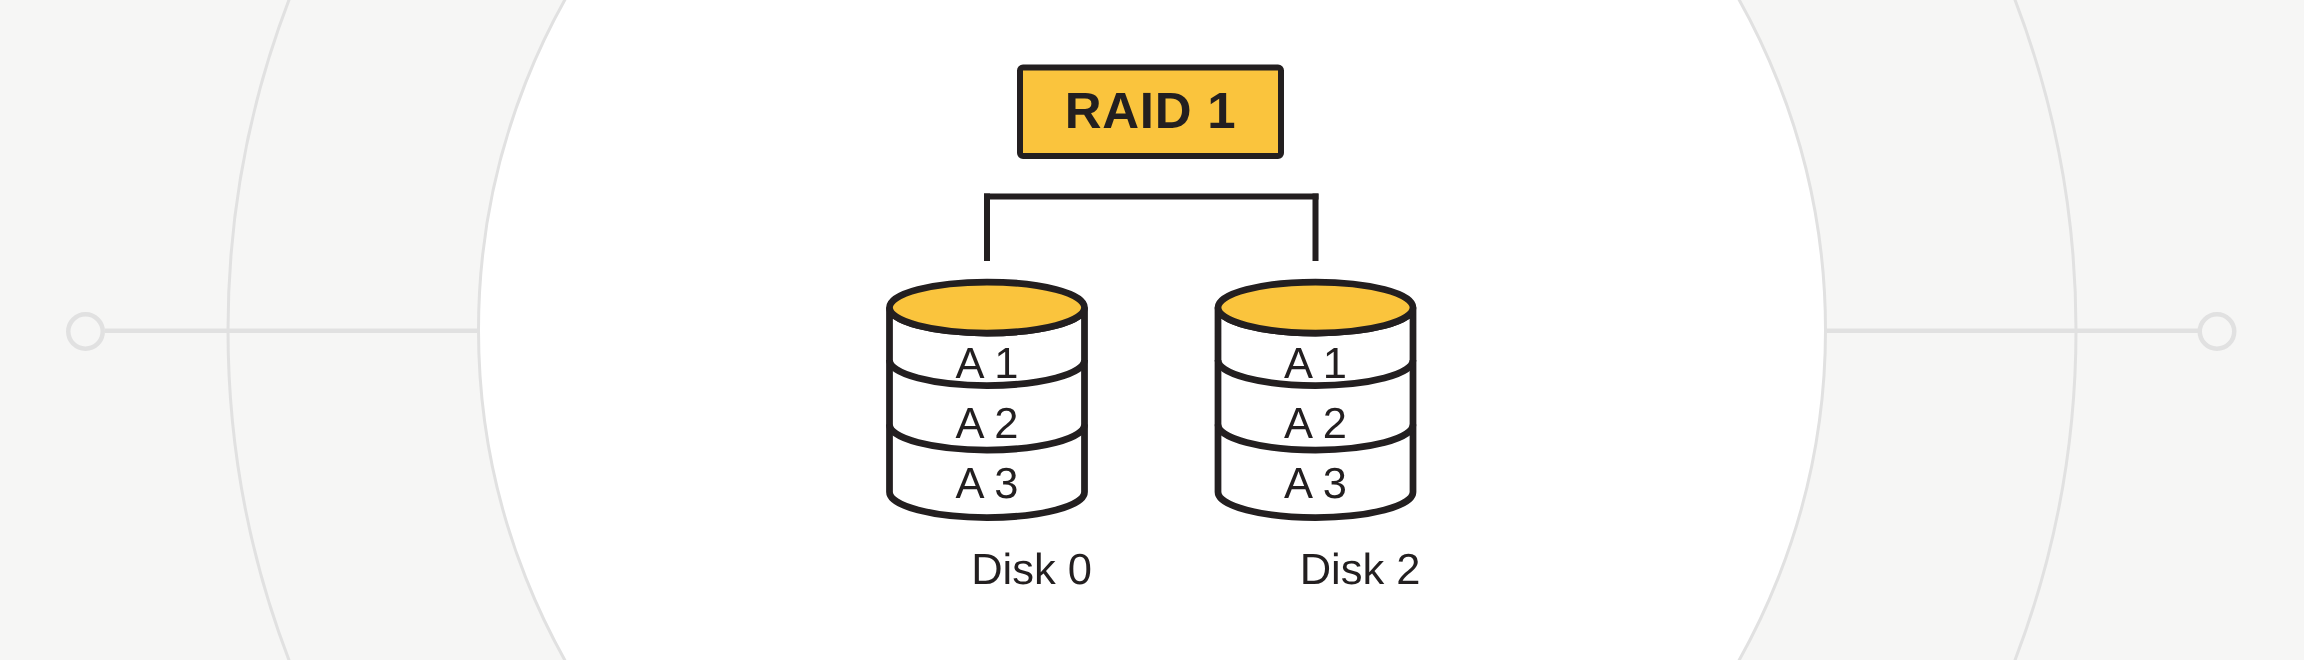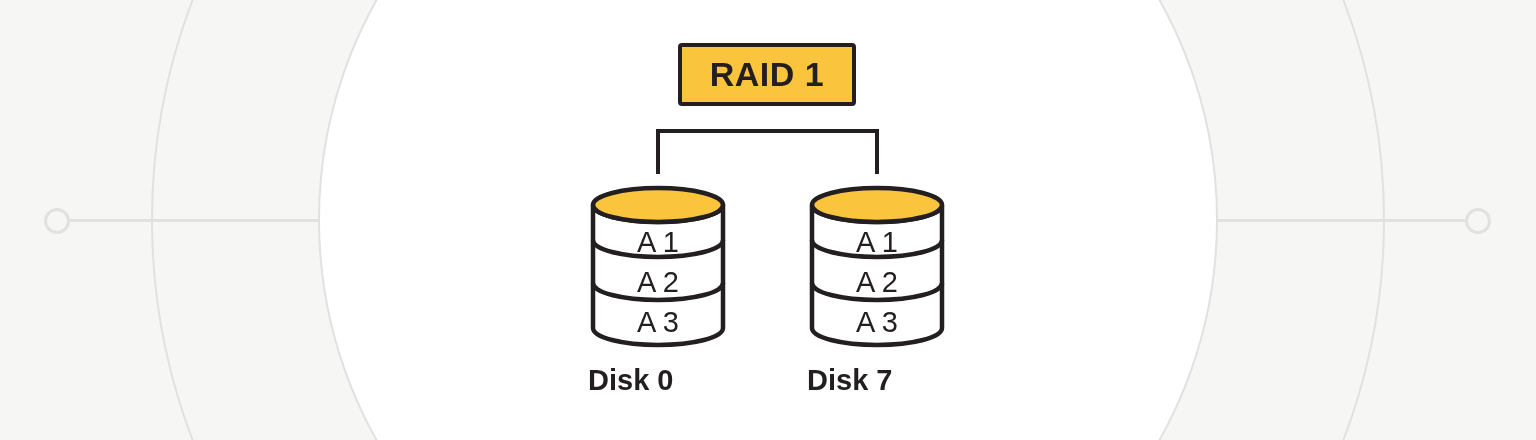--- a/index.html
+++ b/index.html
@@ -41,21 +41,21 @@
   .disk{position:absolute;width:140px;}
   .disk-0{left:588px;top:182px}
   .disk-1{left:807px;top:182px}
   .disk svg{display:block}
   .cyl-stroke{stroke:var(--ink);stroke-width:4.5px;}
   .cyl-body{fill:var(--surface-white);}
   .cyl-sep{fill:none;}
   .cyl-top{fill:var(--accent-yellow);}
   .blk{fill:var(--ink);font-size:29px;font-family:"Liberation Sans","DejaVu Sans",sans-serif;
     text-anchor:middle;font-weight:400;}
-  .disk-label{margin-top:10px;text-align:left;font-size:29px;font-weight:bold;color:var(--ink);}
+  .disk-label{margin-top:10px;text-align:right;font-size:29px;font-weight:normal;color:var(--ink);}
 </style>
 </head>
 <body>
 
 <div class="stage">
 
   <div class="outer-circle"></div>
   <div class="white-circle"></div>
   <div class="h-line h-line-left"></div>
   <div class="h-line h-line-right"></div>
@@ -84,16 +84,16 @@
   <div class="disk disk-1">
     <svg width="140" height="172" viewBox="0 0 140 172">
       <path class="cyl-body cyl-stroke" d="M 5 23 L 5 146 A 65 17 0 0 0 135 146 L 135 23 A 65 17 0 0 1 5 23 Z"></path>
       <path class="cyl-sep cyl-stroke" d="M 5 58 A 65 17 0 0 0 135 58"></path>
       <path class="cyl-sep cyl-stroke" d="M 5 101 A 65 17 0 0 0 135 101"></path>
       <ellipse class="cyl-top cyl-stroke" cx="70" cy="23" rx="65" ry="17"></ellipse>
       <text class="blk" x="70" y="70">A 1</text>
       <text class="blk" x="70" y="110">A 2</text>
       <text class="blk" x="70" y="150">A 3</text>
     </svg>
-    <div class="disk-label">Disk 7</div>
+    <div class="disk-label">Disk 2</div>
   </div>
 
 </div>
 
 </body></html>

